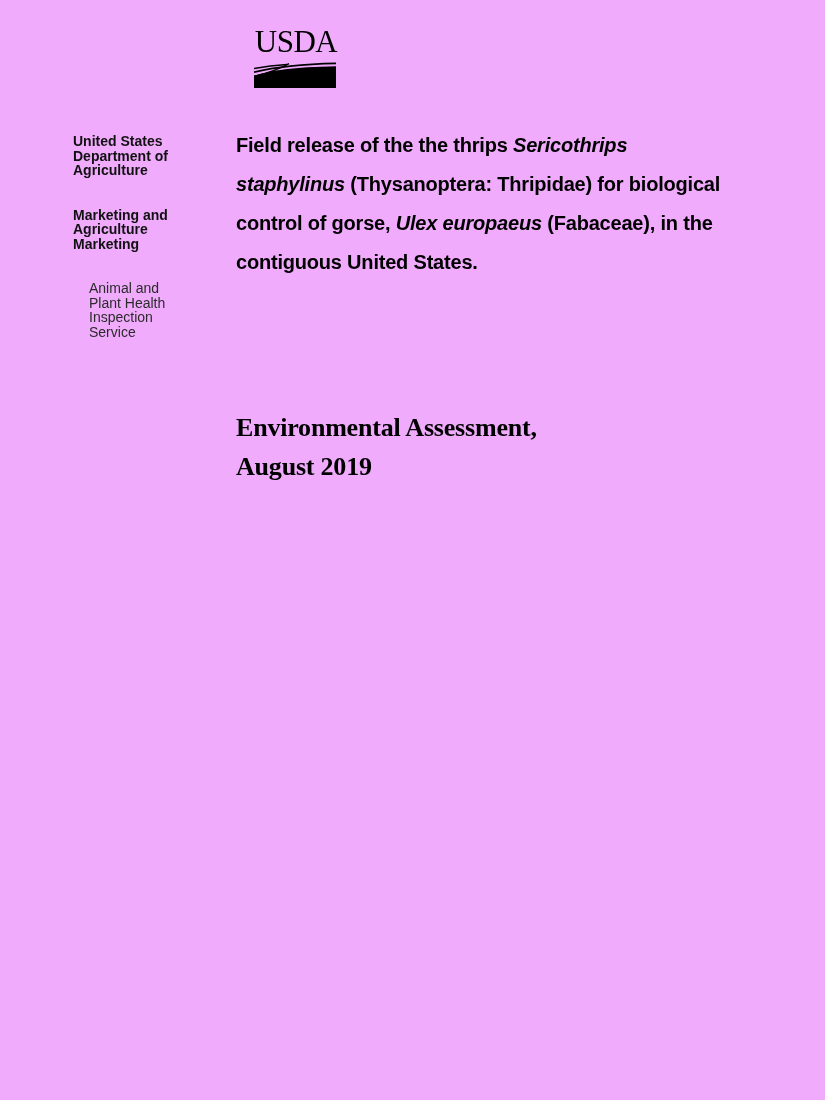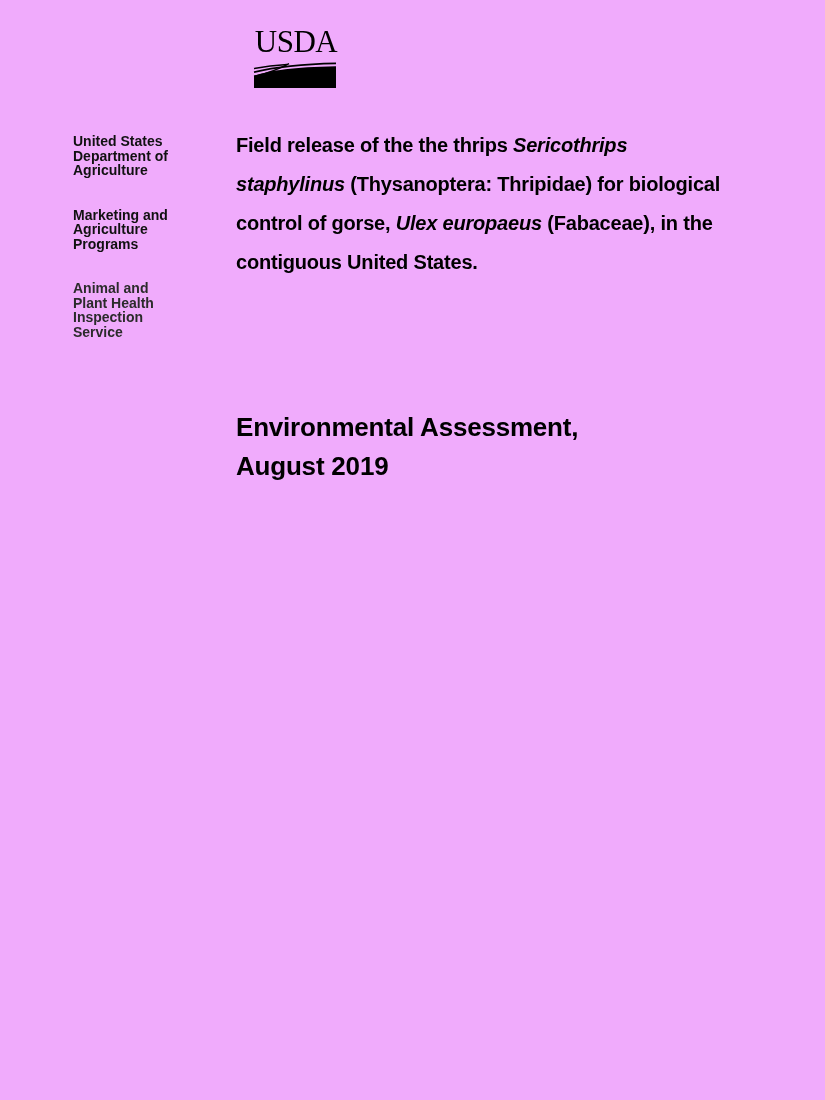--- a/index.html
+++ b/index.html
@@ -59,22 +59,23 @@
   }
   .agency-block {
     font-size: 14px;
     line-height: 14.5px;
     color: #111111;
   }
   .agency-block.bold {
     font-weight: bold;
   }
   .agency-block.regular {
-    font-weight: bold;
+    font-weight: normal;
     color: #2b2b2b;
+    margin-left: 16px;
   }
   .agency-block.gap-a { margin-top: 0px; }
   .agency-block.gap-b { margin-top: 30px; }
   .agency-block.gap-c { margin-top: 30px; }
   .agency-line { display: block; white-space: nowrap; }
 
   
   .title-block {
     position: absolute;
     left: 236px;
@@ -100,21 +101,21 @@
     width: 500px;
   }
   .doc-subtitle {
     font-size: 26px;
     line-height: 39px;
     font-weight: bold;
     letter-spacing: -0.2px;
     color: #000000;
     margin: 0;
   }
-  .subtitle-line { display: block; }
+  .subtitle-line { display: block; font-family: Liberation Serif, serif; }
 </style>
 </head>
 <body>
 
 <div class="page">
 
   <div class="logo">
     <div class="logo-wordmark">USDA</div>
     <svg class="logo-graphic" viewBox="0 0 84 30" preserveAspectRatio="none">
 
@@ -132,21 +133,21 @@
 
     <div class="agency-block bold gap-a">
       <span class="agency-line">United States</span>
       <span class="agency-line">Department of</span>
       <span class="agency-line">Agriculture</span>
     </div>
 
     <div class="agency-block bold gap-b">
       <span class="agency-line">Marketing and</span>
       <span class="agency-line">Agriculture</span>
-      <span class="agency-line">Programs</span>
+      <span class="agency-line">Marketing</span>
     </div>
 
     <div class="agency-block regular gap-c">
       <span class="agency-line">Animal and</span>
       <span class="agency-line">Plant Health</span>
       <span class="agency-line">Inspection</span>
       <span class="agency-line">Service</span>
     </div>
 
   </div>

